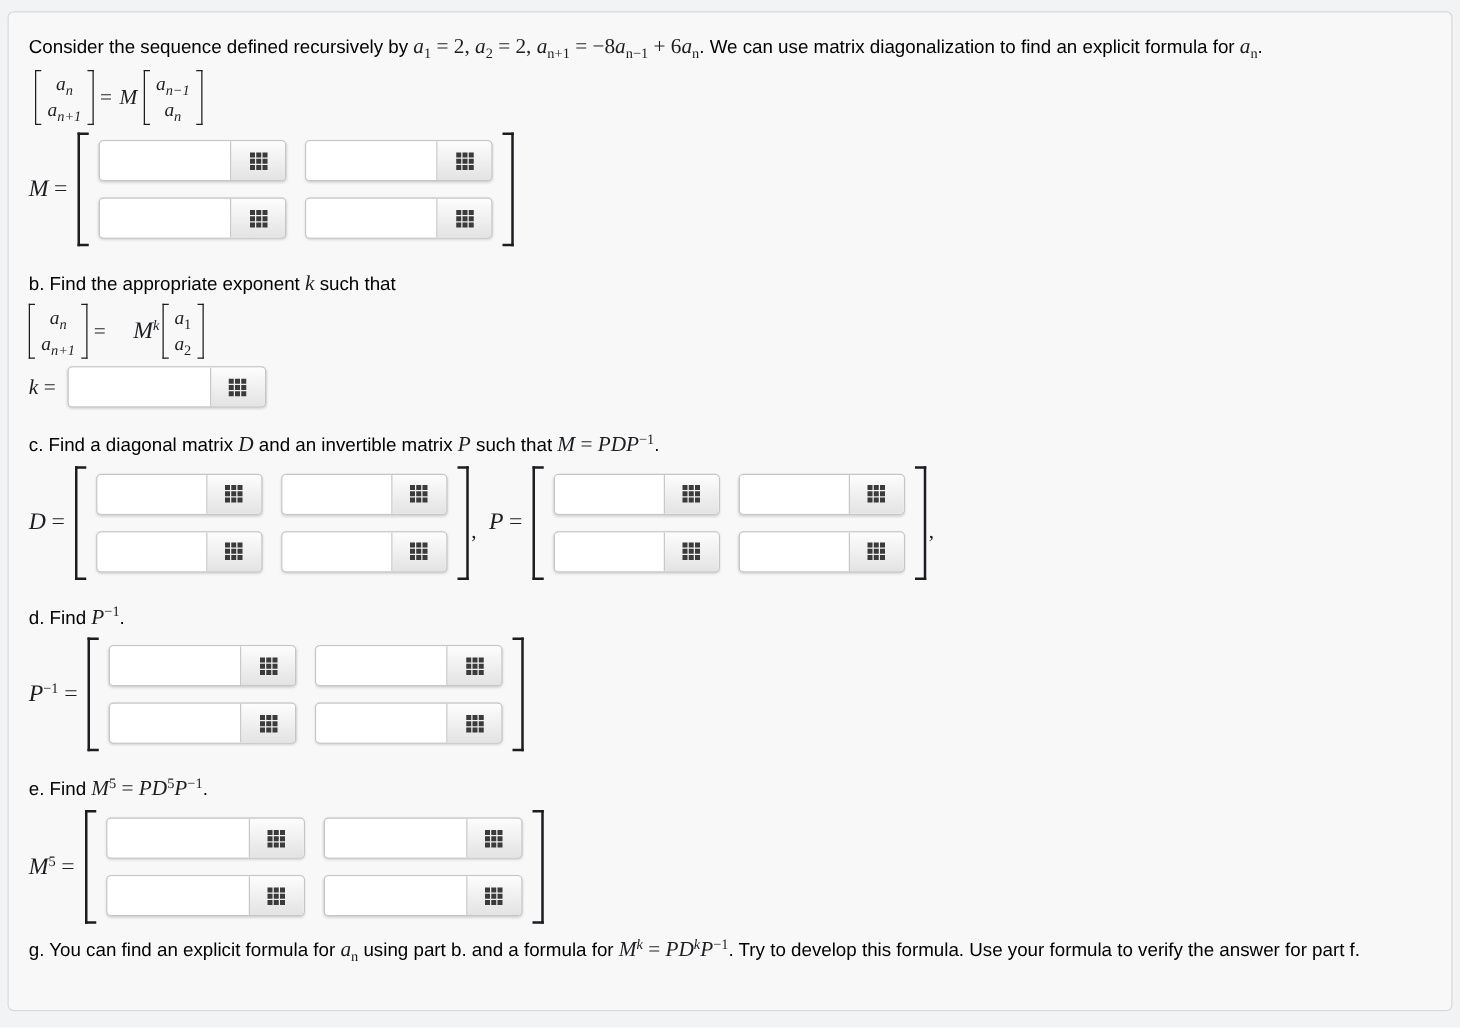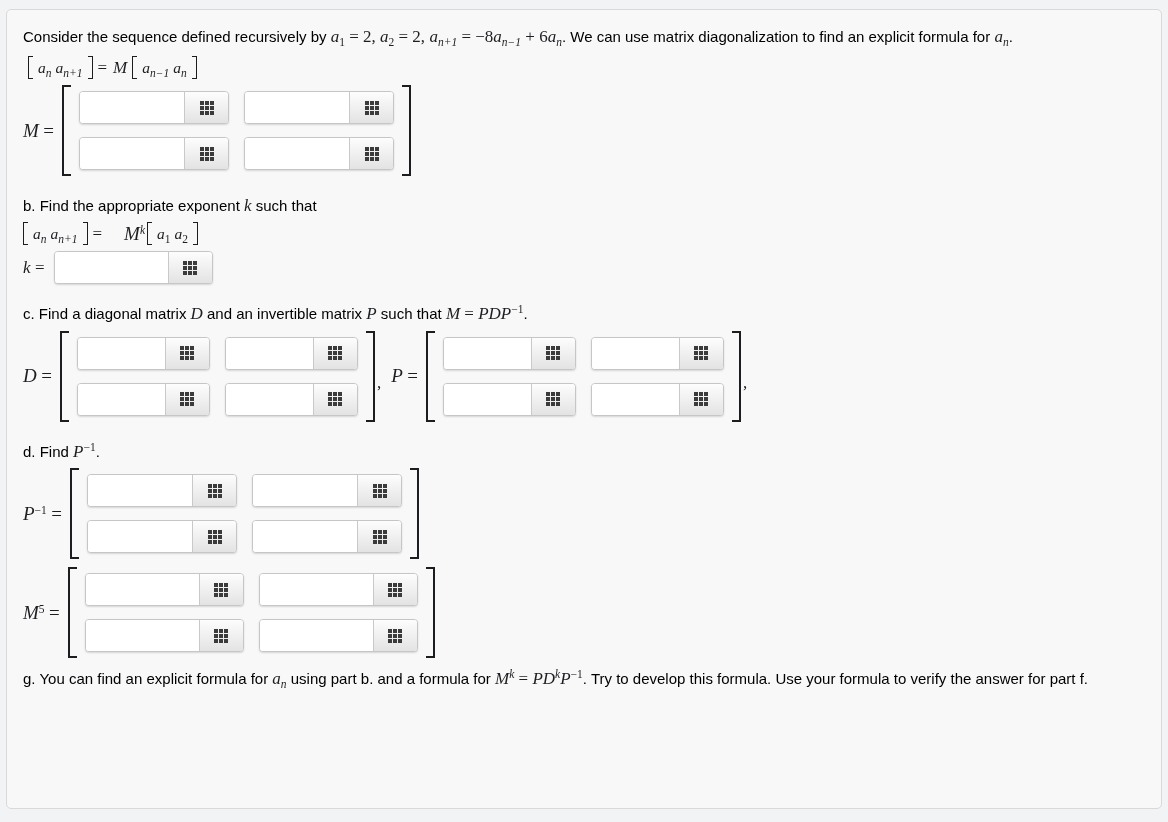--- a/index.html
+++ b/index.html
@@ -16,29 +16,29 @@
   }
 
   
   .txt  { font: 15px/1.55 "Liberation Sans", sans-serif; color: #000000; }
   p.statement { font: 15px/1.55 "Liberation Sans", sans-serif; margin: 4px 0 6px; max-width: 1124px; }
   .part-label { margin: 18px 0 3px; font: 15px/1.45 "Liberation Sans", sans-serif; }
 
   
   .mv   { font-family: "Liberation Serif", "DejaVu Serif", serif; font-style: italic;  font-size: 17px; }
   .mn   { font-family: "Liberation Serif", "DejaVu Serif", serif; font-style: normal; font-size: 17px; }
-  sub.ms  { font-family: "Liberation Serif", serif; font-style: italic; font-size: 11.5px; line-height: 0; }
+  sub.ms  { font-family: "Liberation Serif", serif; font-size: 11.5px; line-height: 0; }
   sub.ms.up { font-style: normal; }
   sup.msp { font-family: "Liberation Serif", serif; font-style: normal; font-size: 11.5px; line-height: 0; }
   sup.msp.it { font-style: italic; }
   .big  { font-size: 19px; }
 
   
   .vec { display: inline-flex; align-items: stretch; vertical-align: middle; margin: 0 5px; }
-  .vec .col { display: flex; flex-direction: row; align-items: center; justify-content: center;
+  .vec .col { display: flex; flex-direction: column; align-items: center; justify-content: center;
               gap: 4px; padding: 3px 5px; }
   .vec .row { font-family: "Liberation Serif", serif; font-style: italic; font-size: 15.5px; line-height: 1.1; white-space: nowrap; }
   .sb { width: 5px; border: 1.5px solid #1b1d21; }
   .sb.l { border-right: none; }
   .sb.r { border-left: none; }
 
   
   .control { display: inline-flex; align-items: stretch; height: 33px;
              border: 1px solid #c6c6c6; border-radius: 4px; background: #fff;
              overflow: hidden; box-shadow: 0 1px 2px rgba(0,0,0,.14); }
@@ -287,20 +287,21 @@
           <button class="pad-btn">
             <span class="gi-wrap">
               <span class="grid-icon"></span>
             </span>
           </button>
         </span>
     </div>
     <span class="bb r"></span>
   </div>
 
+  <div class="part-label"><span class="txt">e. Find </span><span class="mv">M</span><sup class="msp">5</sup><span class="mn"> = </span><span class="mv">PD</span><sup class="msp">5</sup><span class="mv">P</span><sup class="msp">−1</sup><span class="txt">.</span></div>
 
   <div class="mat-line">
     <span class="mlabel"><span class="mv big">M</span><sup class="msp">5</sup> <span class="mn big">=</span></span>
     <span class="bb l"></span>
     <div class="mgrid">
       <span class="control wide">
           <input value="" style="">
           <button class="pad-btn">
             <span class="gi-wrap">
               <span class="grid-icon"></span>

